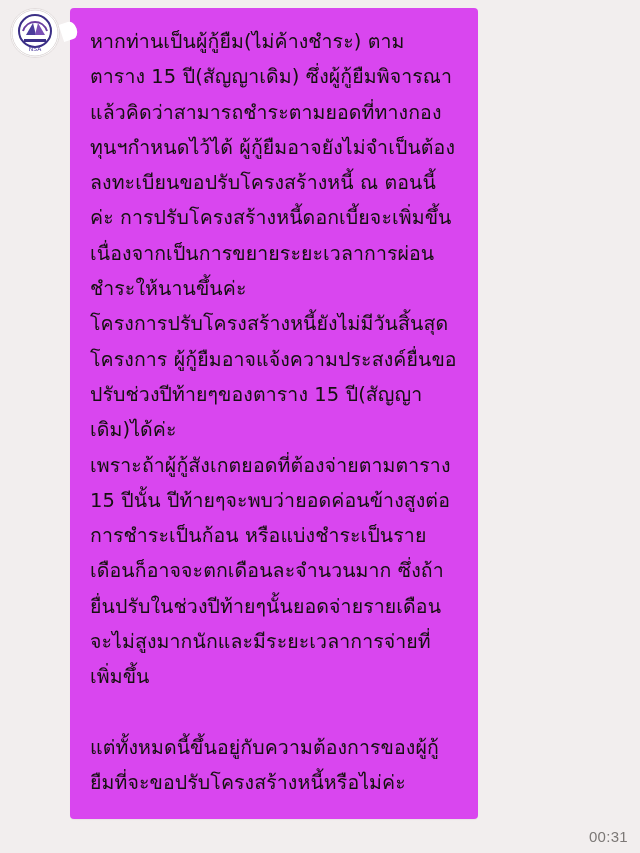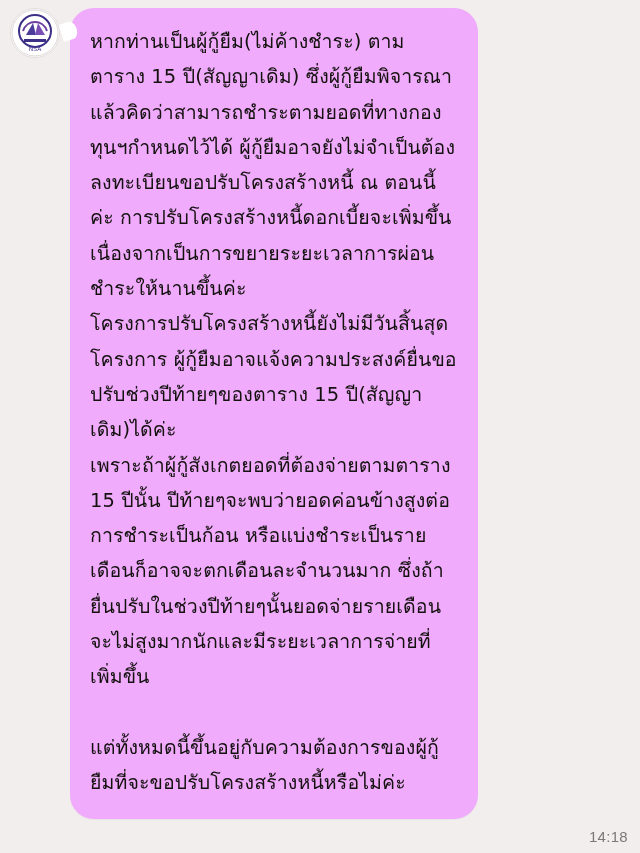--- a/index.html
+++ b/index.html
@@ -45,22 +45,22 @@
     position: absolute;
     left: 0;
     top: 0;
   }
   .bubble-wrap {
     position: relative;
     margin-left: 10px;
   }
   .bubble {
     position: relative;
-    background: #f0abfc;
-    border-radius: 24px;
+    background: #d946ef;
+    border-radius: 4px;
     padding: 16px 20px 18px 20px;
     box-sizing: border-box;
     width: 408px;
     box-shadow: 0 1px 1px rgba(0,0,0,0.04);
   }
   .bubble:before {
     content: "";
     position: absolute;
     left: -9px;
     top: 14px;
@@ -115,15 +115,15 @@
         <div class="bubble-text">หากท่านเป็นผู้กู้ยืม(ไม่ค้างชำระ) ตามตาราง 15 ปี(สัญญาเดิม) ซึ่งผู้กู้ยืมพิจารณาแล้วคิดว่าสามารถชำระตามยอดที่ทางกองทุนฯกำหนดไว้ได้ ผู้กู้ยืมอาจยังไม่จำเป็นต้องลงทะเบียนขอปรับโครงสร้างหนี้ ณ ตอนนี้ค่ะ การปรับโครงสร้างหนี้ดอกเบี้ยจะเพิ่มขึ้นเนื่องจากเป็นการขยายระยะเวลาการผ่อนชำระให้นานขึ้นค่ะ
 โครงการปรับโครงสร้างหนี้ยังไม่มีวันสิ้นสุดโครงการ ผู้กู้ยืมอาจแจ้งความประสงค์ยื่นขอปรับช่วงปีท้ายๆของตาราง 15 ปี(สัญญาเดิม)ได้ค่ะ
 เพราะถ้าผู้กู้สังเกตยอดที่ต้องจ่ายตามตาราง 15 ปีนั้น ปีท้ายๆจะพบว่ายอดค่อนข้างสูงต่อการชำระเป็นก้อน หรือแบ่งชำระเป็นรายเดือนก็อาจจะตกเดือนละจำนวนมาก ซึ่งถ้ายื่นปรับในช่วงปีท้ายๆนั้นยอดจ่ายรายเดือนจะไม่สูงมากนักและมีระยะเวลาการจ่ายที่เพิ่มขึ้น
 
 แต่ทั้งหมดนี้ขึ้นอยู่กับความต้องการของผู้กู้ยืมที่จะขอปรับโครงสร้างหนี้หรือไม่ค่ะ</div>
       </div>
     </div>
 
   </div>
 
-  <div class="timestamp">14:18</div>
+  <div class="timestamp">00:31</div>
 
 </div>
 
 </body></html>

